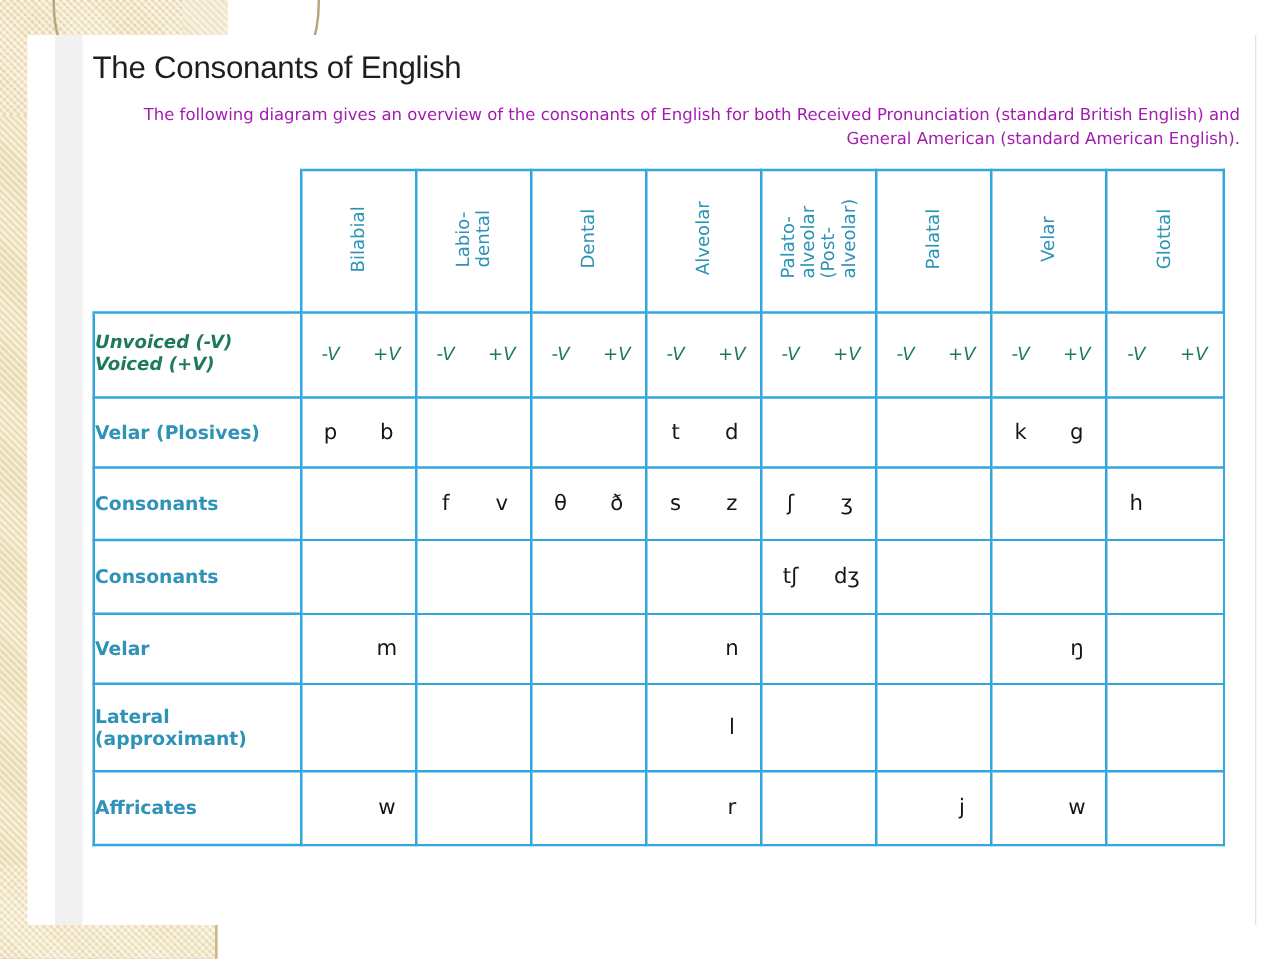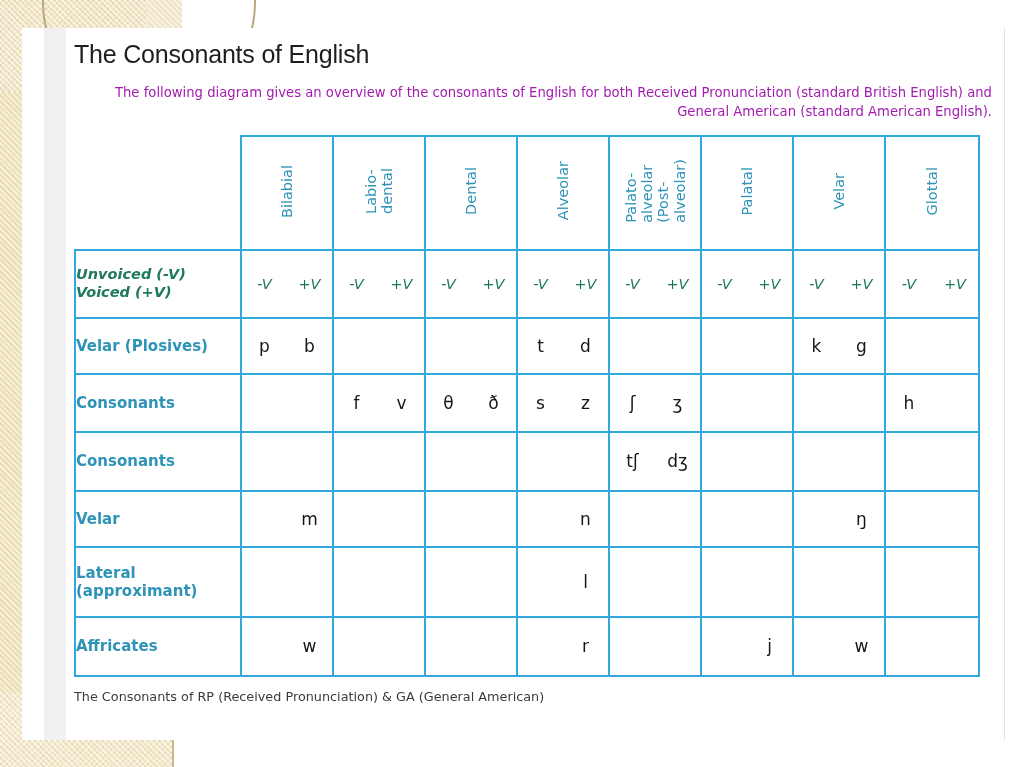--- a/index.html
+++ b/index.html
@@ -628,14 +628,13 @@
           <td class="data-cell">
             <div class="pair">
               <span class="slot"></span>
               <span class="slot"></span>
             </div>
           </td>
         </tr>
       </tbody>
   </table>
 
-  <div id="caption">The Consonants of RP (Received Pronunciation) &amp; GA (General American)</div>
 </div>
 
 </body></html>

